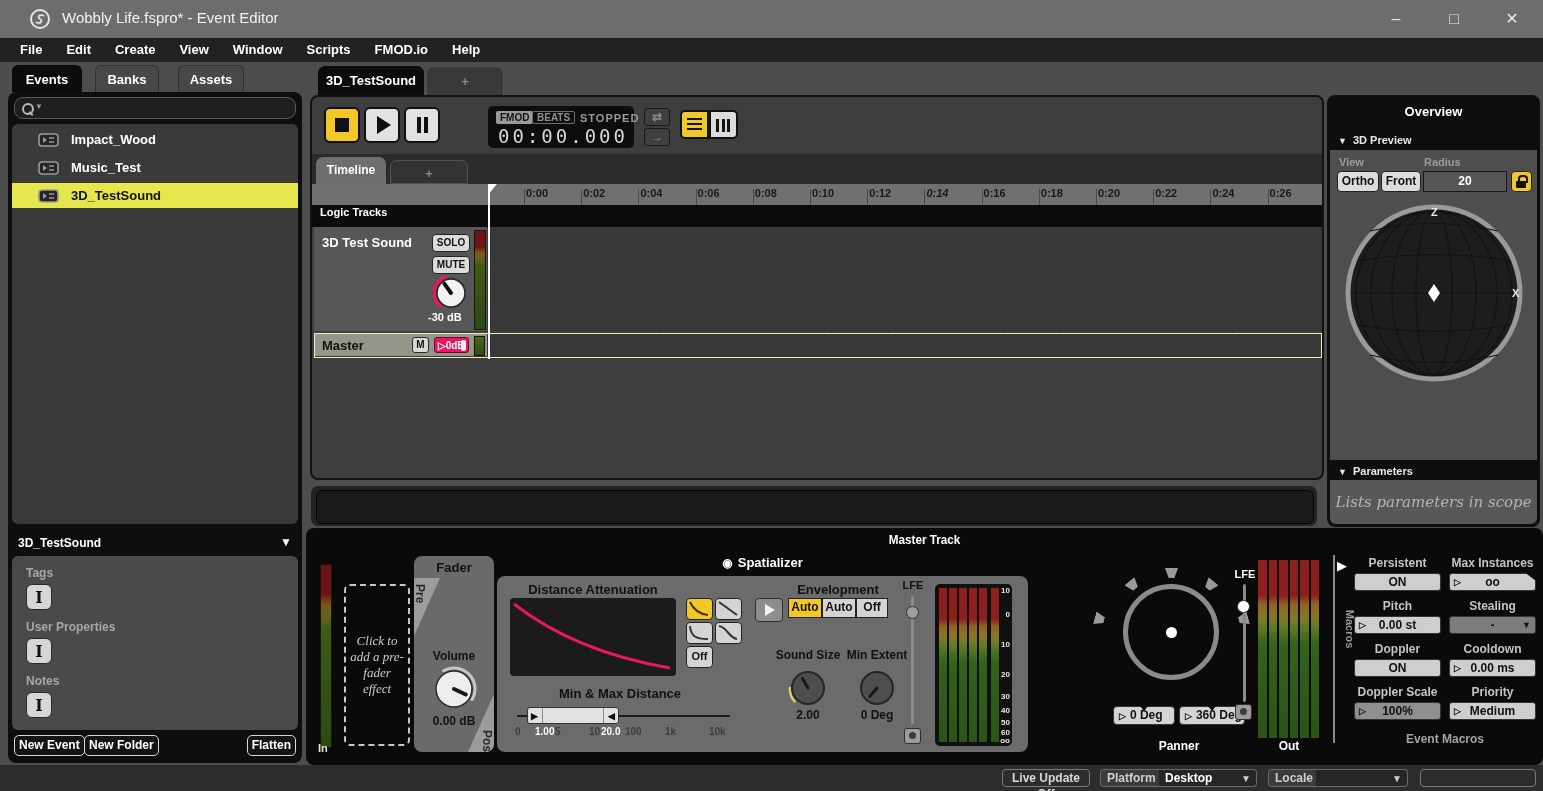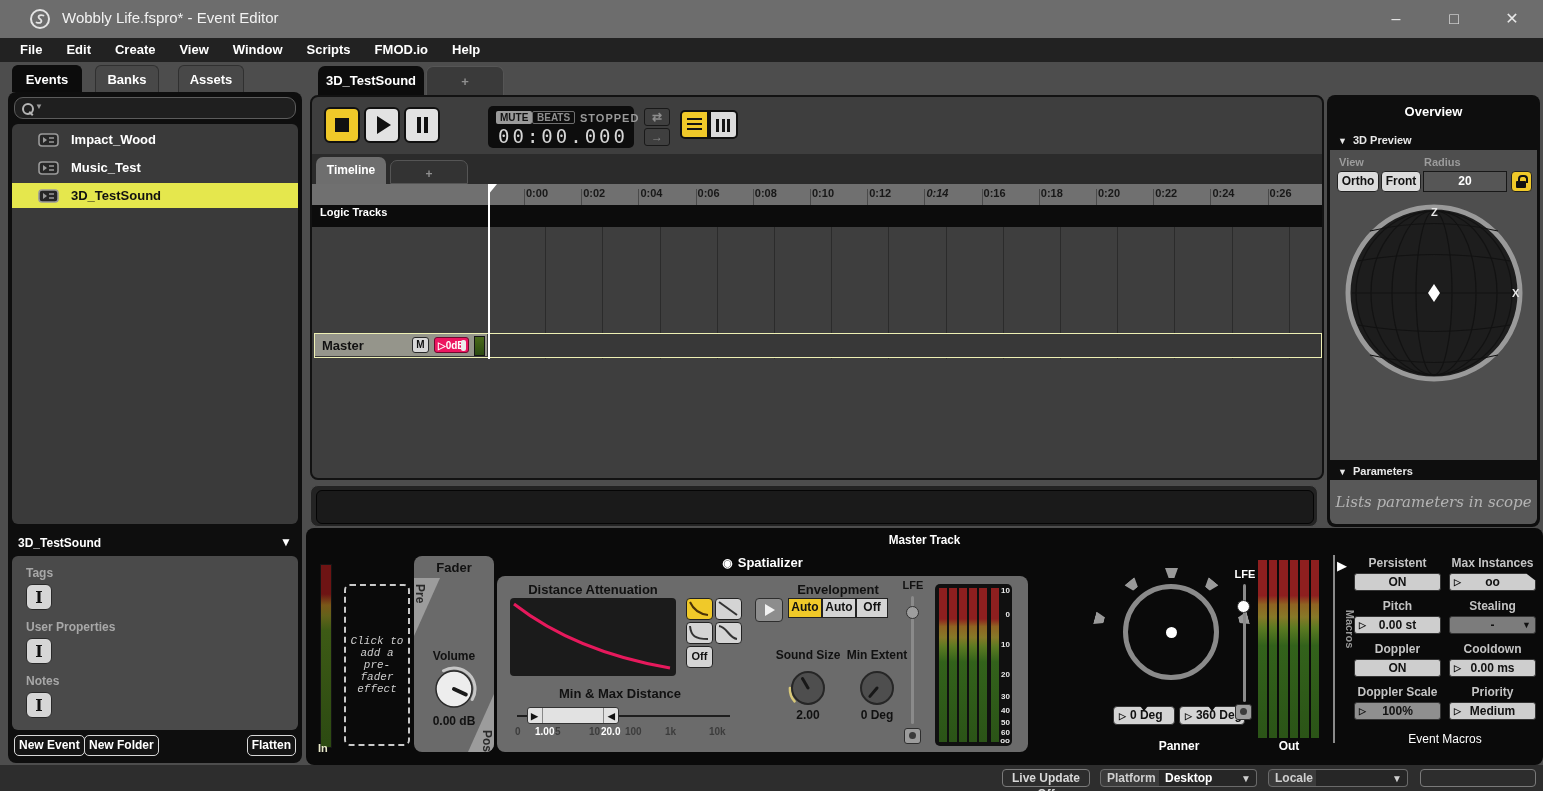--- a/index.html
+++ b/index.html
@@ -99,21 +99,21 @@
   .lock-shackle{position:absolute;left:6px;top:3px;width:6px;height:6px;border:2px solid #111;border-bottom:none;border-radius:4px 4px 0 0;}
   .lock-body{position:absolute;left:4px;top:9px;width:10px;height:7px;background:#111;border-radius:1px;}
   #params-body{left:3px;top:385px;width:207px;height:44px;background:#585858;border-radius:0 0 6px 6px;
                font-family:"DejaVu Serif",serif;font-style:italic;font-size:15px;color:#b4b4b4;text-align:center;line-height:44px;}
   
   #deck{left:306px;top:528px;width:1237px;height:237px;background:#0a0a0a;border-radius:8px;}
   #deck-title{left:0;top:4px;width:1237px;text-align:center;color:#fff;font-weight:bold;font-size:13px;transform:scaleX(.9);}
   #in-meter{left:14px;top:36px;width:10px;height:182px;}
   #in-label{left:12px;top:214px;color:#e9e9c9;font-weight:bold;font-size:11px;}
   #prefader{left:38px;top:56px;width:66px;height:162px;border:2px dashed #c9c9c9;border-radius:6px;box-sizing:border-box;
-            color:#cdcdcd;font-family:Liberation Mono, monospace;font-style:italic;font-size:11px;text-align:center;
+            color:#cdcdcd;font-family:Liberation Serif, serif;font-style:italic;font-size:13px;text-align:center;
             display:flex;align-items:center;justify-content:center;padding:4px;}
   #fader{left:108px;top:28px;width:80px;height:196px;background:#6a6a6a;border-radius:8px;overflow:hidden;}
   #fader-title{left:0;top:4px;width:80px;text-align:center;color:#111;font-weight:bold;font-size:13px;}
   .corner-tab{position:absolute;width:26px;height:58px;background:#9c9c9c;color:#2a2a2a;font-weight:bold;font-size:12px;}
   #pre-tab{left:0;top:22px;clip-path:polygon(0 0,100% 0,0 100%);}
   #pre-tab span{position:absolute;left:3px;top:6px;transform:rotate(90deg);transform-origin:left top;margin-left:10px;}
   #post-tab{right:0;bottom:0;clip-path:polygon(100% 0,100% 100%,0 100%);}
   #post-tab span{position:absolute;right:-6px;bottom:2px;transform:rotate(90deg);}
   #vol-label{left:0;top:93px;width:80px;text-align:center;color:#111;font-weight:bold;font-size:12px;}
   #vol-value{left:0;top:158px;width:80px;text-align:center;color:#111;font-weight:bold;font-size:12px;}
@@ -165,21 +165,21 @@
   #macros-grid{left:1048px;top:28px;width:182px;display:grid;grid-template-columns:1fr 1fr;column-gap:8px;row-gap:5px;}
   .mac-cell{position:relative;height:38px;}
   .mac-label{color:#c4c4c4;font-weight:bold;font-size:12px;text-align:center;margin-bottom:3px;}
   .mac-ctl{position:relative;height:18px;border:1px solid #333;border-radius:3px;background:#cecece;color:#111;font-weight:bold;font-size:12px;
            text-align:center;line-height:16px;box-sizing:border-box;}
   .mac-ctl .arr{position:absolute;left:4px;top:0;font-size:9px;}
   .mac-ctl.dark{background:#8f8f8f;}
   .mac-ctl.dropdown{background:#7c7c7c;}
   .mac-ctl.dropdown .dd{position:absolute;right:4px;top:0;font-size:9px;}
   .mac-ctl.notch{clip-path:polygon(0 0,88% 0,100% 45%,100% 100%,0 100%);}
-  #mac-footer{left:1048px;top:204px;width:182px;text-align:center;color:#ffffff;font-weight:normal;font-size:12px;}
+  #mac-footer{left:1048px;top:204px;width:182px;text-align:center;color:#a3a3a3;font-weight:bold;font-size:12px;}
   
   #statusbar{left:0;top:765px;width:1543px;height:26px;background:#2d2d2d;}
   .sb-btn{position:absolute;top:4px;height:18px;border:1px solid #7a7a7a;border-radius:4px;color:#d8d8d8;font-weight:bold;font-size:12px;
           line-height:16px;text-align:center;box-sizing:border-box;padding:0 6px;}
   .sb-label{position:absolute;top:4px;height:18px;background:#3b3b3b;border:1px solid #6a6a6a;border-radius:4px 0 0 4px;color:#cfcfcf;
             font-weight:bold;font-size:12px;line-height:16px;padding:0 6px;box-sizing:border-box;}
   .sb-drop{position:absolute;top:4px;height:18px;background:#262626;border:1px solid #6a6a6a;border-left:none;border-radius:0 4px 4px 0;color:#fff;
            font-weight:bold;font-size:12px;line-height:16px;padding:0 20px 0 6px;box-sizing:border-box;}
   .sb-drop .dd{position:absolute;right:5px;top:1px;font-size:10px;color:#cfcfcf;}
 </style>
@@ -286,21 +286,21 @@
       </div>
     <div class="tbtn abs" style="left:52px;">
         <span class="tri"></span>
       </div>
     <div class="tbtn abs" style="left:92px;">
         <span class="p1"></span>
         <span class="p2"></span>
       </div>
 
     <div id="timebox" class="abs">
-      <span class="badge-time">MUTE</span>
+      <span class="badge-time">FMOD</span>
       <span class="badge-beats">BEATS</span>
       <span id="t-status">STOPPED</span>
       <span id="t-clock">00:00.000</span>
     </div>
     <div class="mini-btn abs" style="top:11px;">⇄</div>
     <div class="mini-btn abs" style="top:31px;">→</div>
     <div class="viewbtn abs icon-lines" style="left:368px;background:#f0c929;padding:3px 0 0 5px;">
         <i></i>
         <i></i>
         <i></i>
@@ -343,20 +343,35 @@
         <div class="gline" style="left: 805.2px;"></div>
         <div class="gline" style="left: 862.4px;"></div>
         <div class="gline" style="left: 919.6px;"></div>
         <div class="gline" style="left: 976.8px;"></div>
       </div>
 
     <div id="logicbar" class="abs">
         <span>Logic Tracks</span>
       </div>
 
+    <div id="track1" class="abs">
+      <div id="track1-head" class="abs">
+        <span class="abs b" style="left:8px;top:8px;color:#fff;font-size:13px;">3D Test Sound</span>
+        <div class="small-btn abs" style="top:7px;">SOLO</div>
+        <div class="small-btn abs" style="top:29px;">MUTE</div>
+        <svg class="abs" style="left:119px;top:48px;" width="36" height="36" viewBox="0 0 32 32">
+          <path d="M6.4 27.5 A15 15 0 0 1 10.9 1.9" stroke="#e6195c" stroke-width="3" fill="none" stroke-linecap="round"></path>
+          <circle cx="16" cy="16" r="12.5" fill="#f2f2f2" stroke="#2a2a2a" stroke-width="1.5"></circle>
+          <line x1="16" y1="16" x2="10.2" y2="7.8" stroke="#111" stroke-width="3.5" stroke-linecap="round"></line>
+        </svg>
+        <span class="abs b" style="left:114px;top:84px;color:#fff;font-size:11px;">-30 dB</span>
+        <div class="vmeter abs" style="left:160px;top:3px;width:10px;height:98px;"></div>
+      </div>
+      <div id="track1-lane" class="abs"></div>
+    </div>
 
     <div id="master-row" class="abs">
       <div id="master-head" class="abs">
         <span class="abs b" style="left:7px;top:4px;color:#111;font-size:13px;">Master</span>
         <div id="m-btn">M</div>
         <div id="gain-btn"><span>▷</span><span>0dB</span>
           <span id="gain-notch"></span>
         </div>
         <div class="vmeter abs" style="left:159px;top:2px;width:9px;height:18px;background:linear-gradient(180deg,#4a6a1a,#2c4a12);"></div>
       </div>

